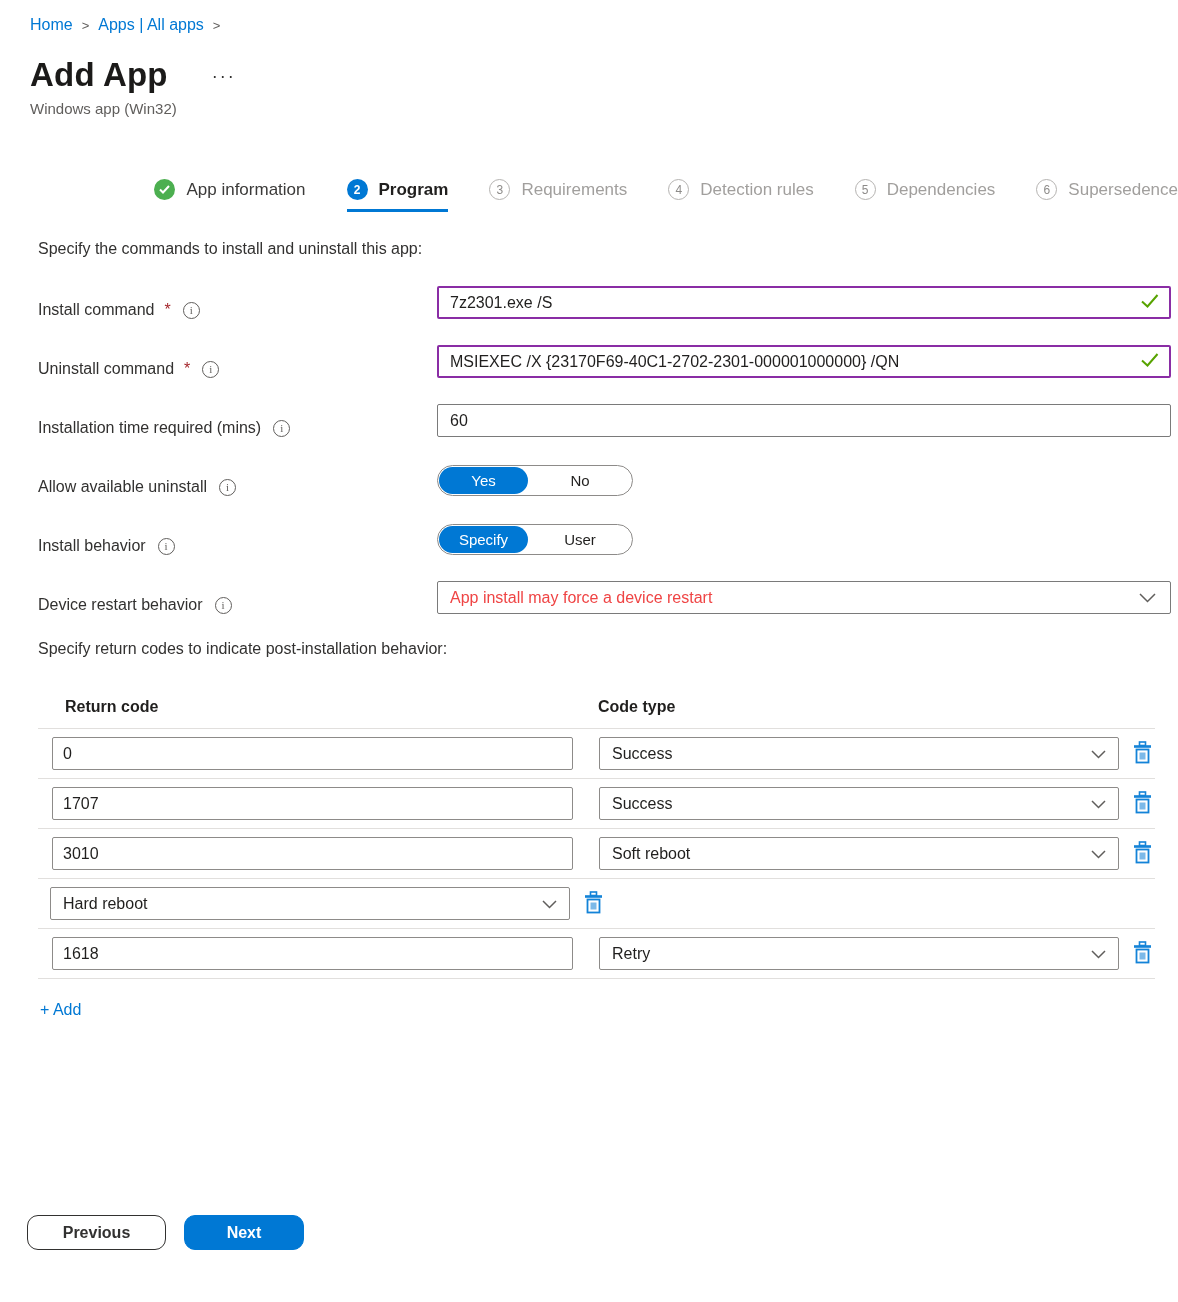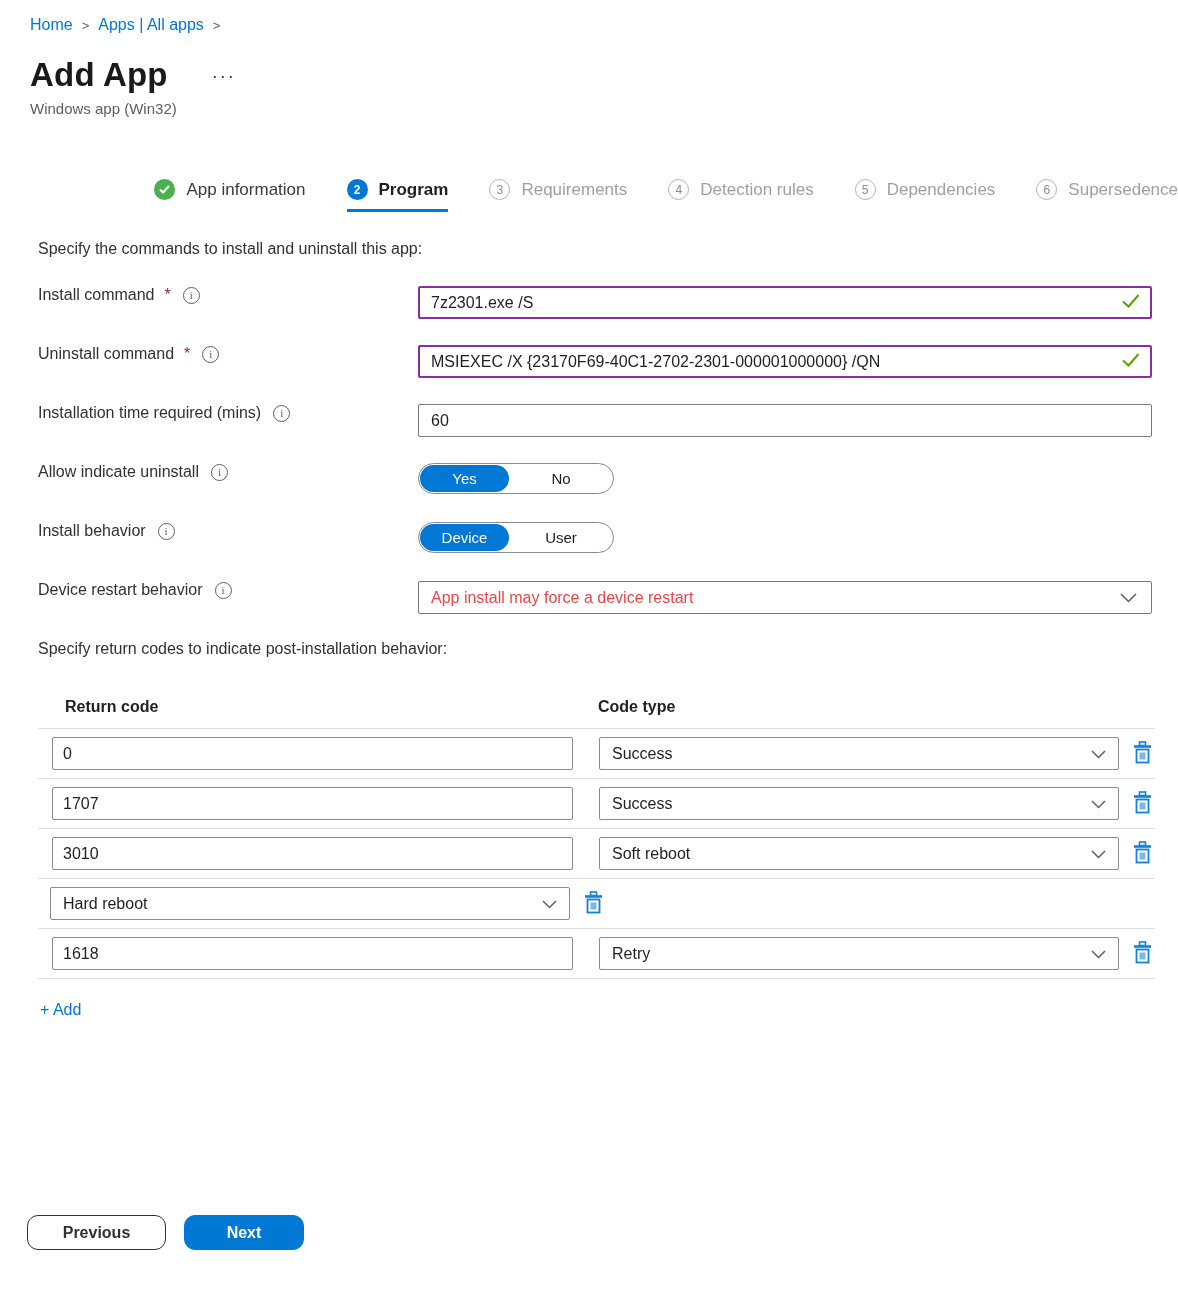--- a/index.html
+++ b/index.html
@@ -38,21 +38,21 @@
   .step.upcoming{color:var(--faint);}
   .step-circle{width:21px;height:21px;border-radius:50%;display:flex;align-items:center;justify-content:center;flex:0 0 auto;font-size:12px;}
   .step-circle.complete{background:var(--step-green);color:#fff;}
   .step-circle.complete svg{display:block;}
   .step-circle.active-c{background:var(--blue);color:#fff;font-weight:700;}
   .step-circle.upcoming-c{background:#fff;border:1px solid #b5b3b1;color:#8d8b89;}
   
   .section-heading{margin:28px 0 0 38px;font-size:16px;color:#323130;}
   
   .form{margin-top:28px;}
-  .form-row{display:flex;align-items:flex-start;min-height:33px;margin:0 12px 26px 38px;}
+  .form-row{display:flex;align-items:flex-end;min-height:33px;margin:0 12px 26px 38px;gap:19px;}
   .label-col{width:380px;display:flex;align-items:center;gap:8px;font-size:16px;color:#323130;flex:0 0 auto;}
   .req{color:var(--red);margin-left:2px;}
   .info-icon{width:17px;height:17px;border:1px solid var(--subtle);border-radius:50%;color:var(--subtle);
     font-size:11px;display:inline-flex;align-items:center;justify-content:center;flex:0 0 auto;cursor:pointer;margin-left:4px;font-family:"Liberation Serif",serif;}
   .info-icon::before{content:"i";}
   .field-col{width:734px;position:relative;flex:0 0 auto;}
   .txt-input{width:100%;height:33px;border:1px solid var(--border);border-radius:2px;font-size:16px;
     padding:0 36px 0 12px;color:#201f1e;font-family:inherit;outline:none;background:#fff;}
   .txt-input.dirty{border:2px solid var(--purple);padding-left:11px;}
   .valid-check{position:absolute;right:12px;top:50%;transform:translateY(-50%);pointer-events:none;}
@@ -178,39 +178,39 @@
       <span>Installation time required (mins)</span>
       <span class="info-icon"></span>
     </div>
     <div class="field-col">
       <input class="txt-input" type="text" value="60" style="">
     </div>
   </div>
 
   <div class="form-row">
     <div class="label-col">
-      <span>Allow indicate uninstall</span>
+      <span>Allow available uninstall</span>
       <span class="info-icon"></span>
     </div>
     <div class="field-col">
       <div class="toggle">
         <span class="toggle-on">Yes</span>
         <span class="toggle-off">No</span>
       </div>
     </div>
   </div>
 
   <div class="form-row">
     <div class="label-col">
       <span>Install behavior</span>
       <span class="info-icon"></span>
     </div>
     <div class="field-col">
       <div class="toggle">
-        <span class="toggle-on">Device</span>
+        <span class="toggle-on">Specify</span>
         <span class="toggle-off">User</span>
       </div>
     </div>
   </div>
 
   <div class="form-row">
     <div class="label-col">
       <span>Device restart behavior</span>
       <span class="info-icon"></span>
     </div>

